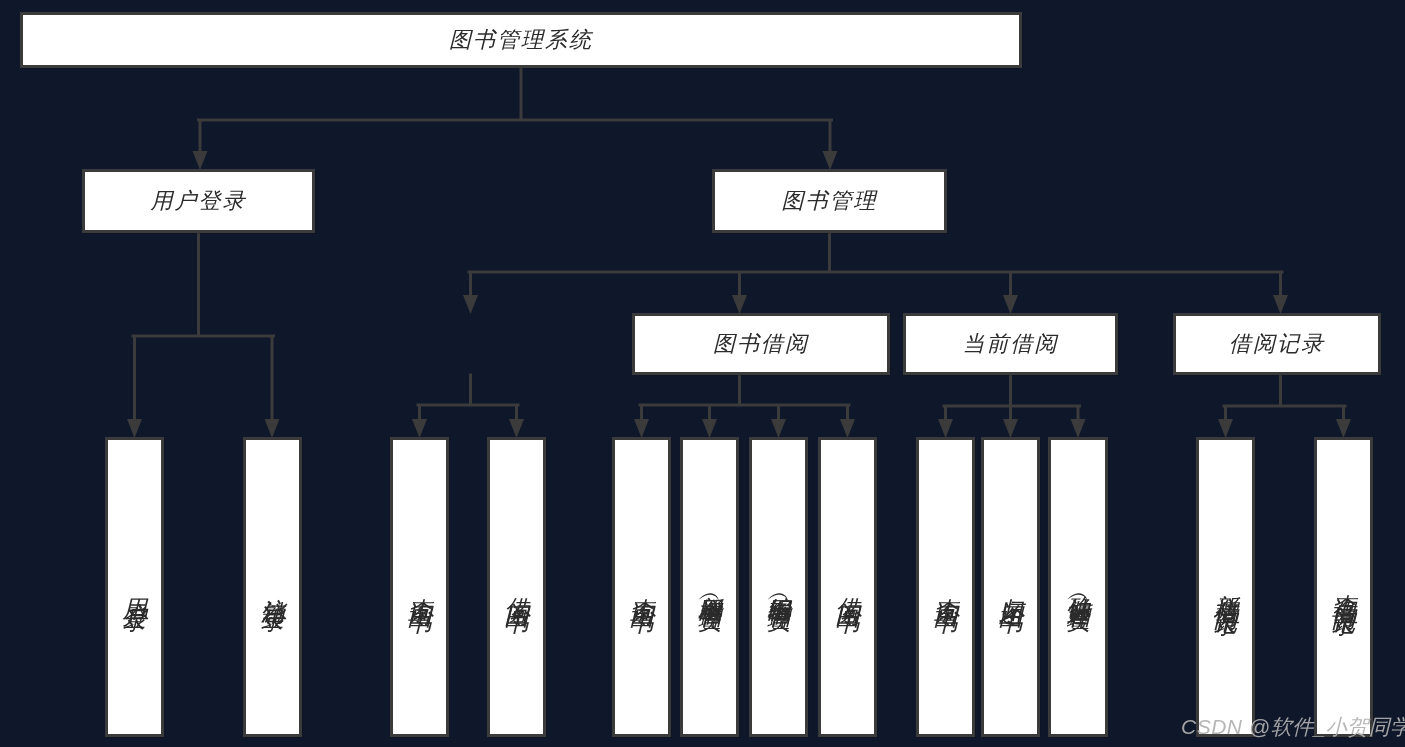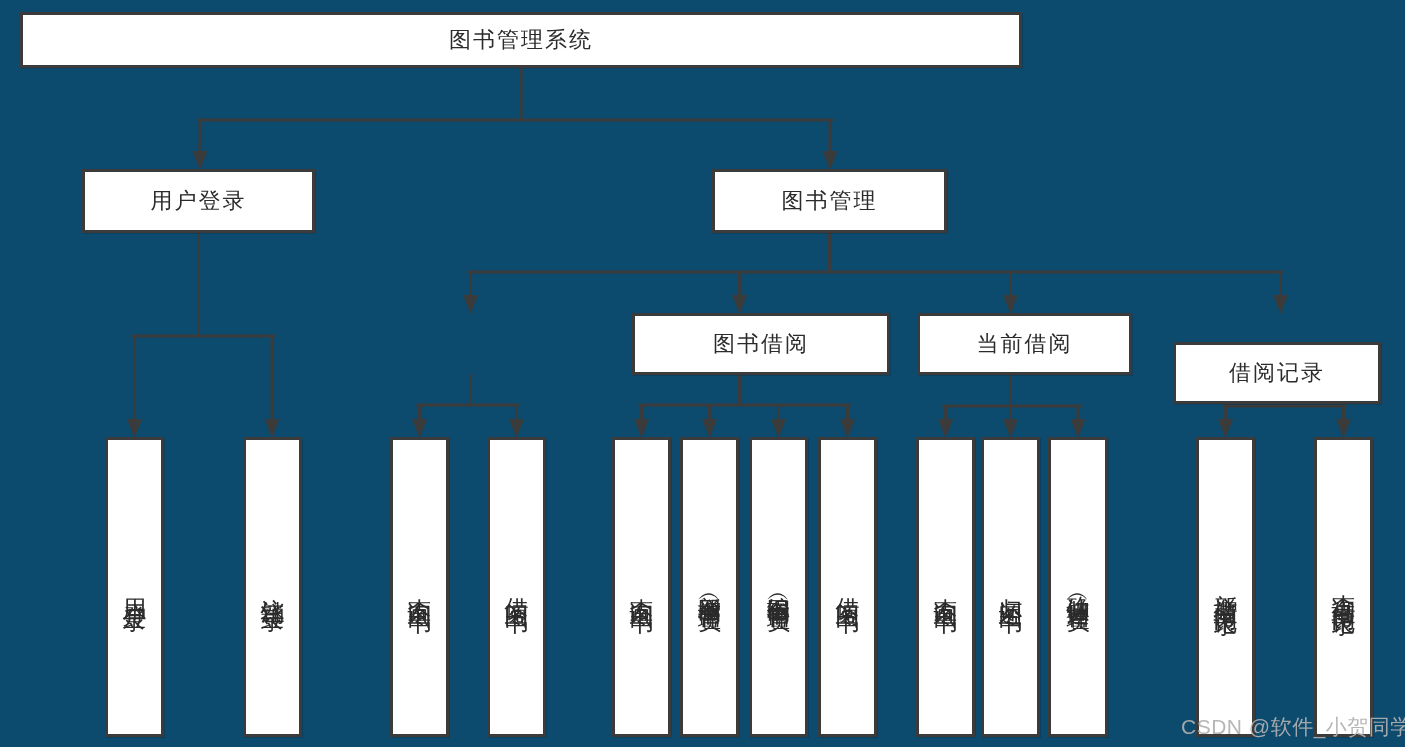--- a/index.html
+++ b/index.html
@@ -1,22 +1,23 @@
 <!DOCTYPE html>
 <html><head>
 <meta charset="utf-8">
 <style>
   html, body { margin: 0; padding: 0; background: #ffffff; }
   #canvas {
     position: relative;
     width: 1405px;
     height: 747px;
-    background: #0c4a6e;
+    background: #0f172a;
     overflow: hidden;
     font-family: "Liberation Sans", sans-serif;
+    font-style: italic;
   }
   #wires { position: absolute; left: 0; top: 0; z-index: 1; }
   .box {
     position: absolute;
     box-sizing: border-box;
     border: 3px solid #3b3b3b;
     background: #ffffff;
     display: flex;
     align-items: center;
     justify-content: center;
@@ -106,22 +107,22 @@
       <polygon points="1336,419 1351,419 1343.5,438"></polygon>
     </g>
   </svg>
 
   <div class="box h-label" style="left:20px; top:12px; width:1002px; height:56px;">图书管理系统</div>
 
   <div class="box h-label" style="left:82px; top:169px; width:233px; height:64px;">用户登录</div>
   <div class="box h-label" style="left:712px; top:169px; width:235px; height:64px;">图书管理</div>
 
   <div class="box h-label" style="left:632px; top:313px; width:258px; height:62px;">图书借阅</div>
-  <div class="box h-label" style="left:903px; top:313px; width:215px; height:62px;margin-left:14px;">当前借阅</div>
-  <div class="box h-label" style="left:1173px; top:313px; width:208px; height:62px;margin-top:29px;">借阅记录</div>
+  <div class="box h-label" style="left:903px; top:313px; width:215px; height:62px;">当前借阅</div>
+  <div class="box h-label" style="left:1173px; top:313px; width:208px; height:62px;">借阅记录</div>
 
   <div class="box v-box" style="left:105px; top:437px; width:59px; height:300px;">用户登录</div>
   <div class="box v-box" style="left:243px; top:437px; width:59px; height:300px;">注销登录</div>
 
   <div class="box v-box" style="left:390px; top:437px; width:59px; height:300px;">查询图书</div>
   <div class="box v-box" style="left:487px; top:437px; width:59px; height:300px;">借阅图书</div>
 
   <div class="box v-box" style="left:612px; top:437px; width:59px; height:300px;">查询图书</div>
   <div class="box v-box long" style="left:680px; top:437px; width:59px; height:300px;">新增图书（管理员）</div>
   <div class="box v-box long" style="left:749px; top:437px; width:59px; height:300px;">编辑图书（管理员）</div>

